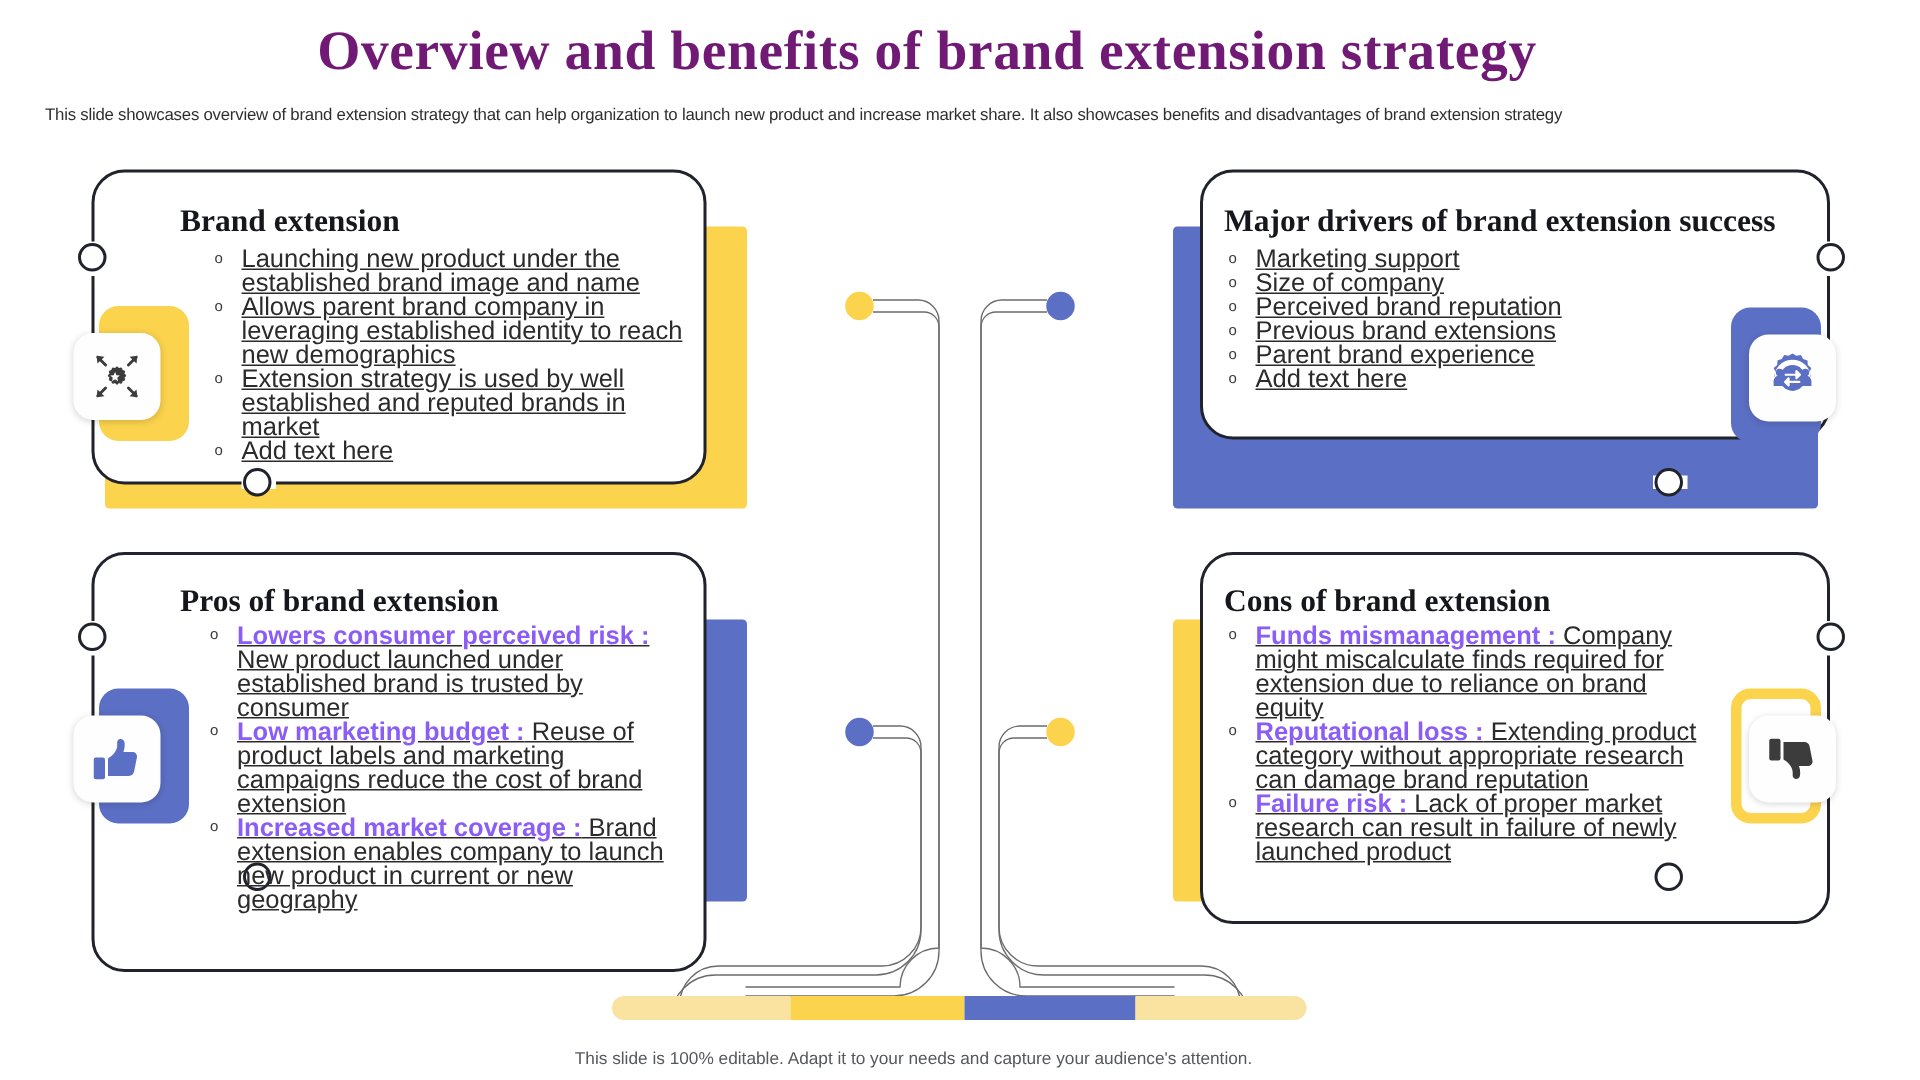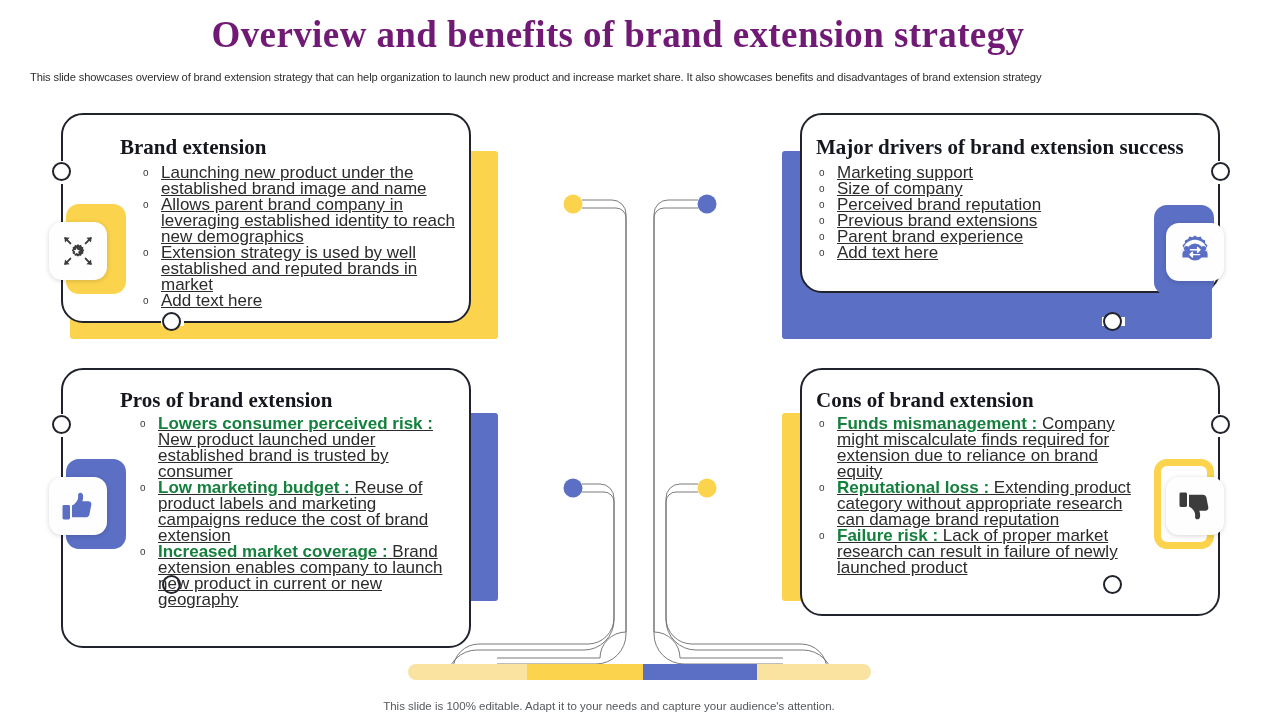--- a/index.html
+++ b/index.html
@@ -42,21 +42,21 @@
     position:absolute;margin:0;padding:0;list-style:none;
   }
   ul.bullets li{
     position:relative;padding-left:21px;margin-bottom:0;
     font-size:17px;line-height:16px;color:#2b2b2b;text-decoration:underline;
   }
   ul.bullets li:before{
     content:"o";position:absolute;left:3px;top:-0.5px;
     font-size:10px;color:#3a3a3a;
   }
-  ul.bullets li b{font-weight:700;color:#15803d;}
+  ul.bullets li b{font-weight:700;color:#8b5cf6;}
 
   
   .badge-back{position:absolute;border-radius:13px;box-sizing:border-box;}
   .badge{
     position:absolute;width:58px;height:58px;border-radius:13px;
     background:#fefefe;box-shadow:0 1px 5px rgba(0,0,0,.16);
     display:flex;align-items:center;justify-content:center;
   }
 
   

